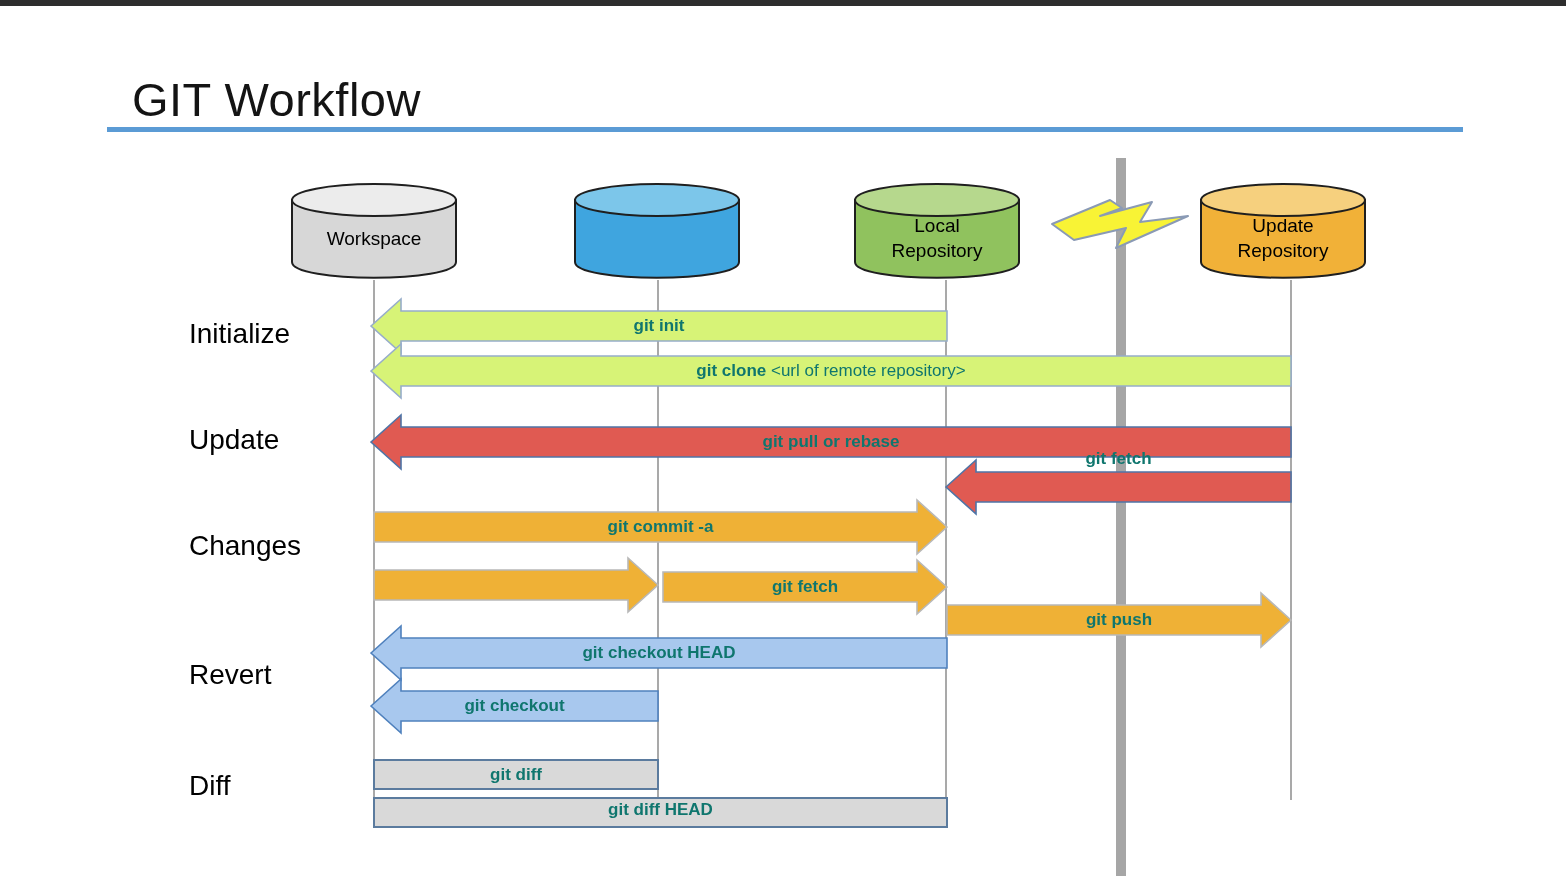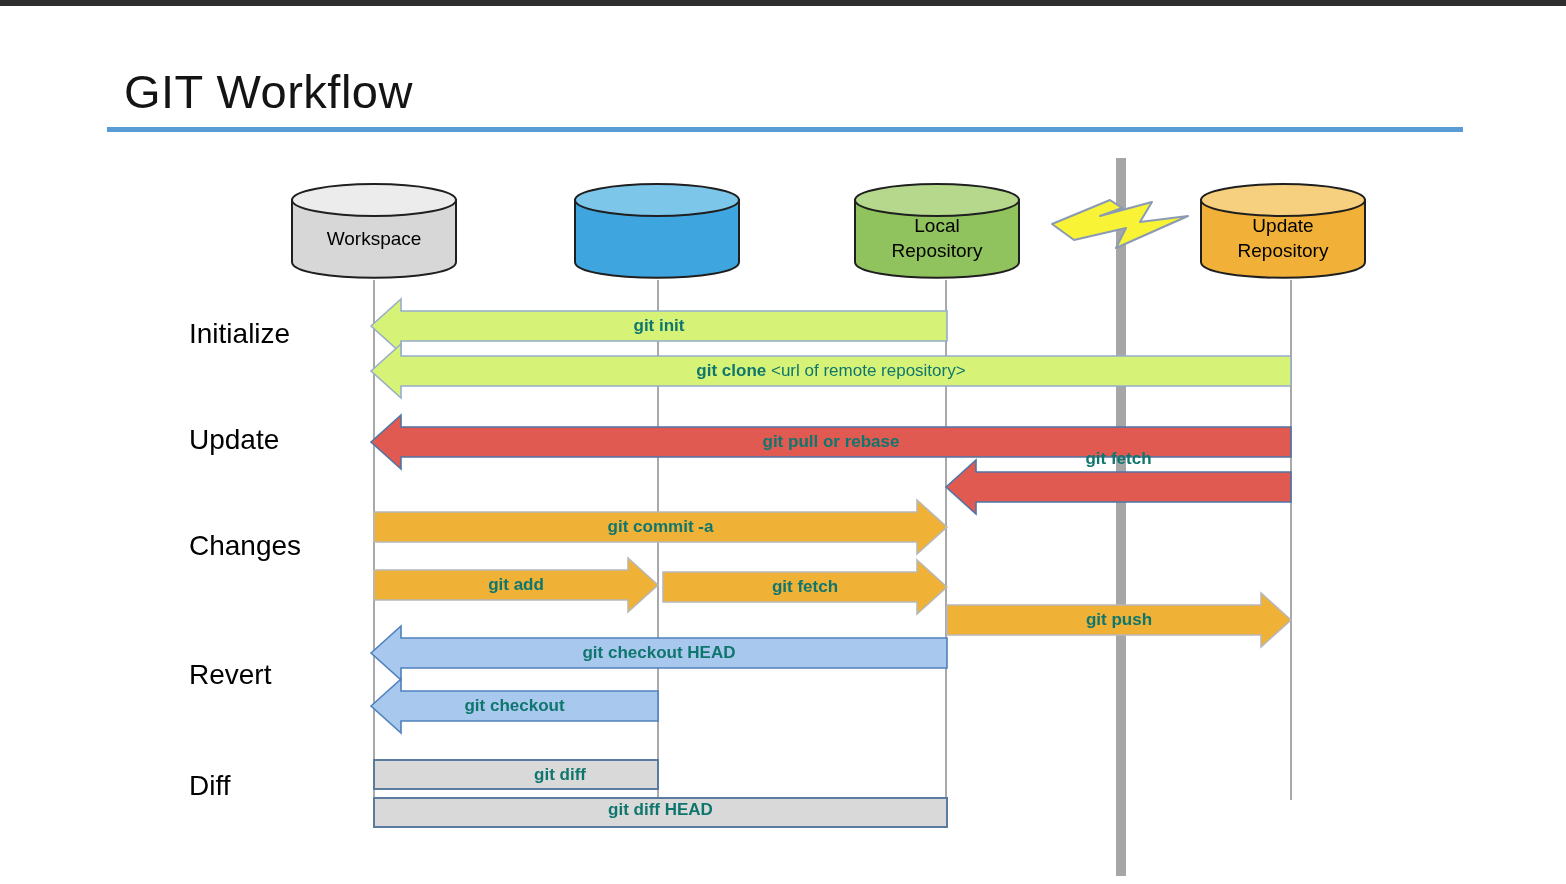--- a/index.html
+++ b/index.html
@@ -3,21 +3,21 @@
 <meta charset="utf-8">
 <style>
   html,body{margin:0;padding:0;}
   body{
     width:1566px;height:884px;position:relative;background:#ffffff;
     font-family:"Liberation Sans","DejaVu Sans",sans-serif;
     overflow:hidden;
   }
   #topbar{position:absolute;left:0;top:0;width:1566px;height:6px;}
   #page-title{
-    position:absolute;left:116px;top:56px;margin:8px;
+    position:absolute;left:116px;top:56px;margin:16px;
     font-size:47px;font-weight:400;color:#141414;letter-spacing:0.5px;
   }
   #title-underline{position:absolute;left:107px;top:127px;width:1356px;height:5px;}
   #diagram{position:absolute;left:0;top:0;width:1566px;height:884px;}
   #diagram-svg{position:absolute;left:0;top:0;}
   .row-label{
     position:absolute;font-size:28px;color:#000;white-space:nowrap;
     height:40px;line-height:40px;
   }
   .arrow-label,.box-label{
@@ -86,25 +86,24 @@
     </div>
     <div class="col-label" style="left: 1173px; top: 207px; width: 220px; height: 62px;">
       <span class="line">Update</span>
       <span class="line">Repository</span>
     </div>
     <div class="arrow-label" style="left: 371px; top: 313px; width: 576px; height: 26px;"><span class="cmd">git init</span><span class="suffix"></span></div>
     <div class="arrow-label" style="left: 371px; top: 358px; width: 920px; height: 26px;"><span class="cmd">git clone</span><span class="suffix"> &lt;url of remote repository&gt;</span></div>
     <div class="arrow-label" style="left: 371px; top: 429px; width: 920px; height: 26px;"><span class="cmd">git pull or rebase</span><span class="suffix"></span></div>
     <div class="arrow-label" style="left: 946px; top: 446px; width: 345px; height: 26px;"><span class="cmd">git fetch</span><span class="suffix"></span></div>
     <div class="arrow-label" style="left: 374px; top: 514px; width: 573px; height: 26px;"><span class="cmd">git commit -a</span><span class="suffix"></span></div>
-    <div class="arrow-label" style="left: 374px; top: 572px; width: 284px; height: 26px;"><span class="cmd">git add</span><span class="suffix"></span></div>
     <div class="arrow-label" style="left: 663px; top: 574px; width: 284px; height: 26px;"><span class="cmd">git fetch</span><span class="suffix"></span></div>
     <div class="arrow-label" style="left: 947px; top: 607px; width: 344px; height: 26px;"><span class="cmd">git push</span><span class="suffix"></span></div>
     <div class="arrow-label" style="left: 371px; top: 640px; width: 576px; height: 26px;"><span class="cmd">git checkout HEAD</span><span class="suffix"></span></div>
     <div class="arrow-label" style="left: 371px; top: 693px; width: 287px; height: 26px;"><span class="cmd">git checkout</span><span class="suffix"></span></div>
-    <div class="box-label" style="left: 374px; top: 760px; width: 284px; height: 29px; padding-left: 44px;"><span class="cmd">git diff</span></div>
+    <div class="box-label" style="left: 374px; top: 760px; width: 284px; height: 29px;"><span class="cmd">git diff</span></div>
     <div class="box-label" style="left: 374px; top: 798px; width: 573px; height: 23px;"><span class="cmd">git diff HEAD</span></div>
     <div class="row-label" style="left: 189px; top: 314px;">Initialize</div>
     <div class="row-label" style="left: 189px; top: 420px;">Update</div>
     <div class="row-label" style="left: 189px; top: 526px;">Changes</div>
     <div class="row-label" style="left: 189px; top: 655px;">Revert</div>
     <div class="row-label" style="left: 189px; top: 766px;">Diff</div>
   </div>
 
 </body></html>

